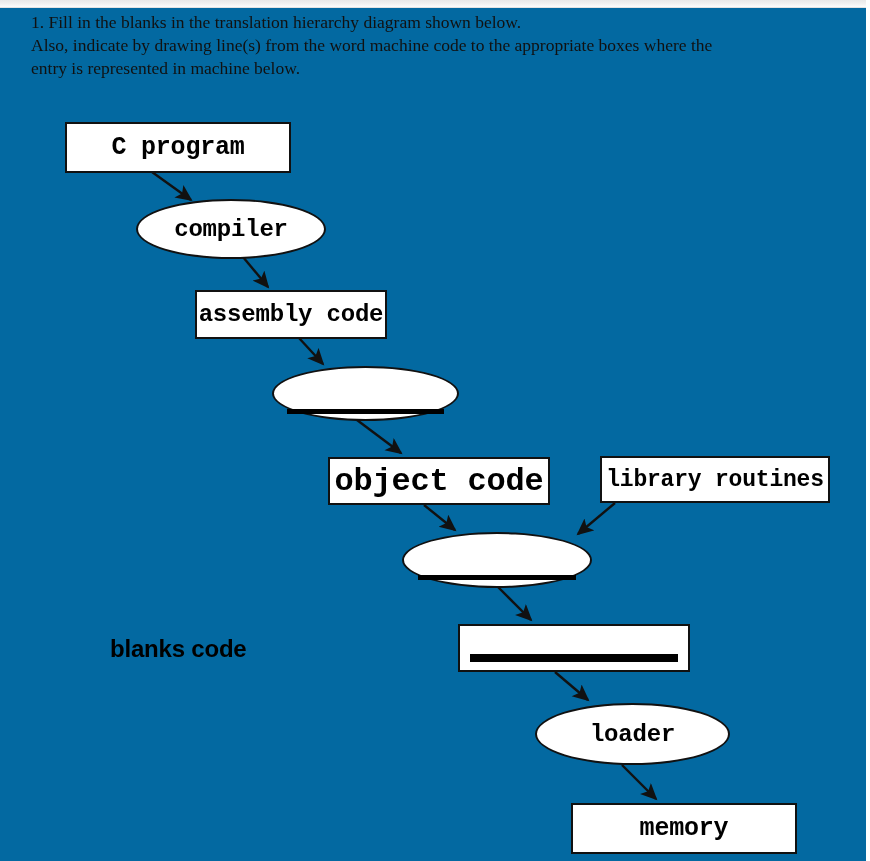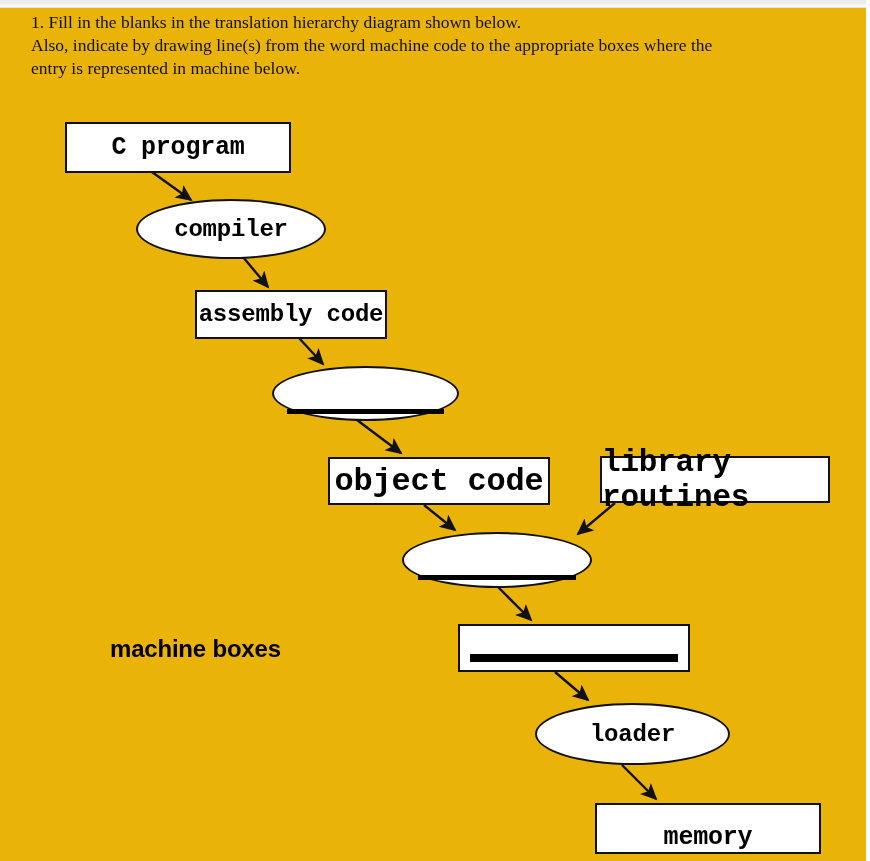--- a/index.html
+++ b/index.html
@@ -5,21 +5,21 @@
 <style>
   html, body {
     margin: 0;
     padding: 0;
     background: #ffffff;
   }
   #page {
     position: relative;
     width: 870px;
     height: 861px;
-    background: #eab308;
+    background: #0369a1;
     overflow: hidden;
     font-family: "Liberation Serif", serif;
   }
   
   #scan-top-band {
     position: absolute;
     left: 0;
     top: 0;
     width: 870px;
     height: 7px;
@@ -151,38 +151,38 @@
 
     <div class="node ellipse" style="left:272px; top:366px; width:187px; height:55px;">
       <span></span>
       <span class="blank-rule" style="left:13px; right:13px; bottom:5px;"></span>
     </div>
 
     <div class="node box" style="left:328px; top:457px; width:222px; height:48px; font-size:32px;">
       <span>object code</span>
     </div>
 
-    <div class="node box" style="left:600px; top:456px; width:230px; height:47px; font-size:31px;">
+    <div class="node box" style="left:600px; top:456px; width:230px; height:47px; font-size:23px;">
       <span>library routines</span>
     </div>
 
     <div class="node ellipse" style="left:402px; top:532px; width:190px; height:56px;">
       <span></span>
       <span class="blank-rule" style="left:14px; right:14px; bottom:6px;"></span>
     </div>
 
     <div class="node box" style="left:458px; top:624px; width:232px; height:48px;">
       <span></span>
       <span class="blank-rule" style="left:10px; right:10px; bottom:8px; height:8px;"></span>
     </div>
 
     <div class="node ellipse" style="left:535px; top:703px; width:195px; height:62px; font-size:24px;">
       <span>loader</span>
     </div>
 
-    <div class="node box" style="left:595px; top:803px; width:226px; height:51px; font-size:25px;align-items:flex-end;">
+    <div class="node box" style="left:571px; top:803px; width:226px; height:51px; font-size:25px;">
       <span>memory</span>
     </div>
 
-    <div id="label-machine-code">machine boxes</div>
+    <div id="label-machine-code">blanks code</div>
 
   </div>
 </div>
 
 </body></html>

